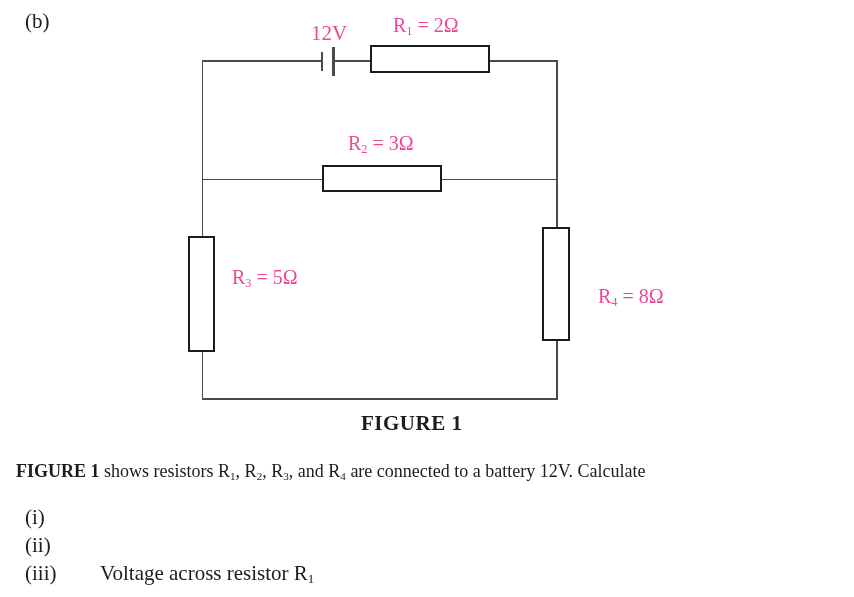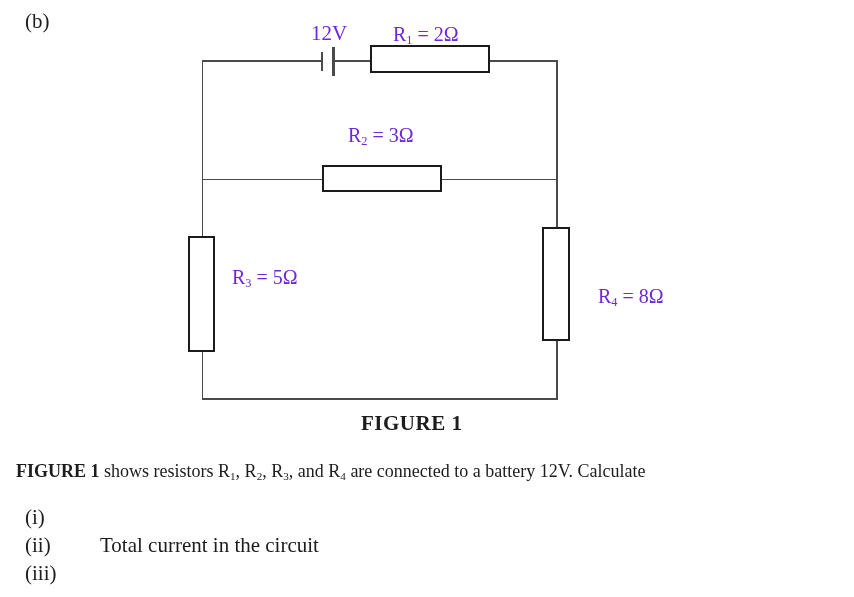--- a/index.html
+++ b/index.html
@@ -24,21 +24,21 @@
     position: absolute;
     background: #ffffff;
     border: 2px solid #1b1b1b;
   }
 
   
   .clabel {
     position: absolute;
     font-size: 20px;
     white-space: nowrap;
-    color: #6d28d9;
+    color: #ec4899;
   }
   sub {
     font-size: 0.62em;
     line-height: 0;
     vertical-align: baseline;
     position: relative;
     top: 0.25em;
   }
 
   .part-label { font-size: 21px; }
@@ -93,37 +93,37 @@
 
   <div class="wire" style="left:201.5px; top:398px; width:356px; height:1.5px;"></div>
 
   <div class="resistor" style="left:370px; top:45px; width:120px; height:28px;"></div>
   <div class="resistor" style="left:322px; top:165px; width:120px; height:27px;"></div>
   <div class="resistor" style="left:188px; top:236px; width:27px; height:116px;"></div>
   <div class="resistor" style="left:542px; top:227px; width:28px; height:114px;"></div>
 
   <div class="clabel" style="left:311px; top:21px; font-size:21px;">12V</div>
 
-  <div class="clabel" style="left:393px; top:23px;"><span>R</span><sub>1</sub><span> = 2Ω</span></div>
+  <div class="clabel" style="left:393px; top:14px;"><span>R</span><sub>1</sub><span> = 2Ω</span></div>
 
-  <div class="clabel" style="left:348px; top:124px;"><span>R</span><sub>2</sub><span> = 3Ω</span></div>
+  <div class="clabel" style="left:348px; top:132px;"><span>R</span><sub>2</sub><span> = 3Ω</span></div>
 
   <div class="clabel" style="left:232px; top:266px;"><span>R</span><sub>3</sub><span> = 5Ω</span></div>
 
   <div class="clabel" style="left:598px; top:285px;font-family:Liberation Serif, serif;"><span>R</span><sub>4</sub><span> = 8Ω</span></div>
 
   <div class="figure-caption" style="left:361px; top:411px;">FIGURE 1</div>
 </div>
 
 <div class="para"><b>FIGURE 1</b><span> shows resistors R</span><sub>1</sub><span>, R</span><sub>2</sub><span>, R</span><sub>3</sub><span>, and R</span><sub>4</sub><span> are connected to a battery 12V. Calculate</span></div>
 
 <div class="qlist">
   <div class="qrow">
     <span class="qnum">(i)</span>
   </div>
   <div class="qrow">
     <span class="qnum">(ii)</span>
-    <span class="qtext"><span>Total current in the circuit</span><sub></sub></span>
   </div>
   <div class="qrow">
     <span class="qnum">(iii)</span>
+    <span class="qtext"><span>Voltage across resistor R</span><sub>1</sub></span>
   </div>
 </div>
 
 </body></html>

